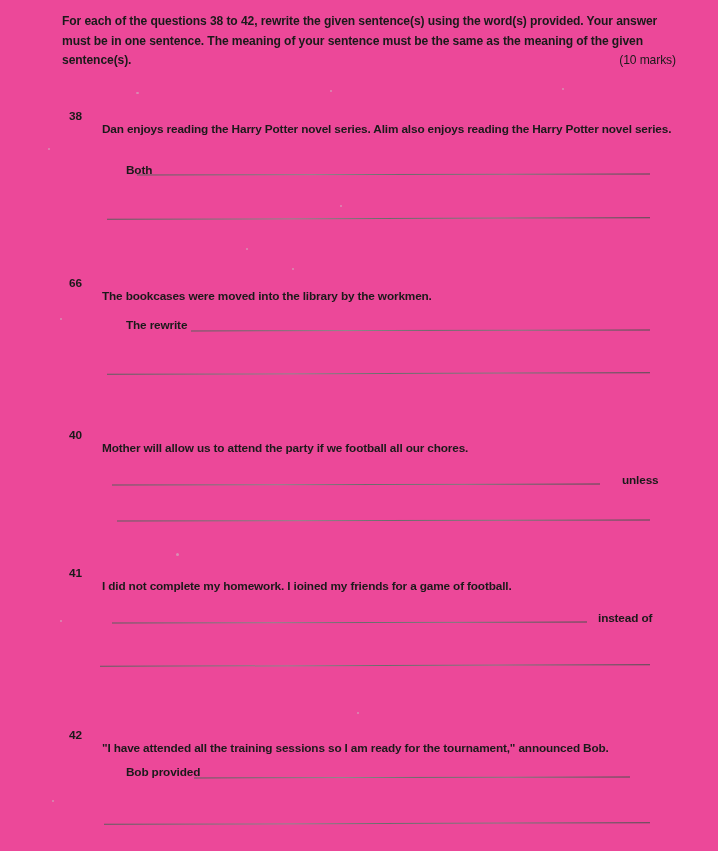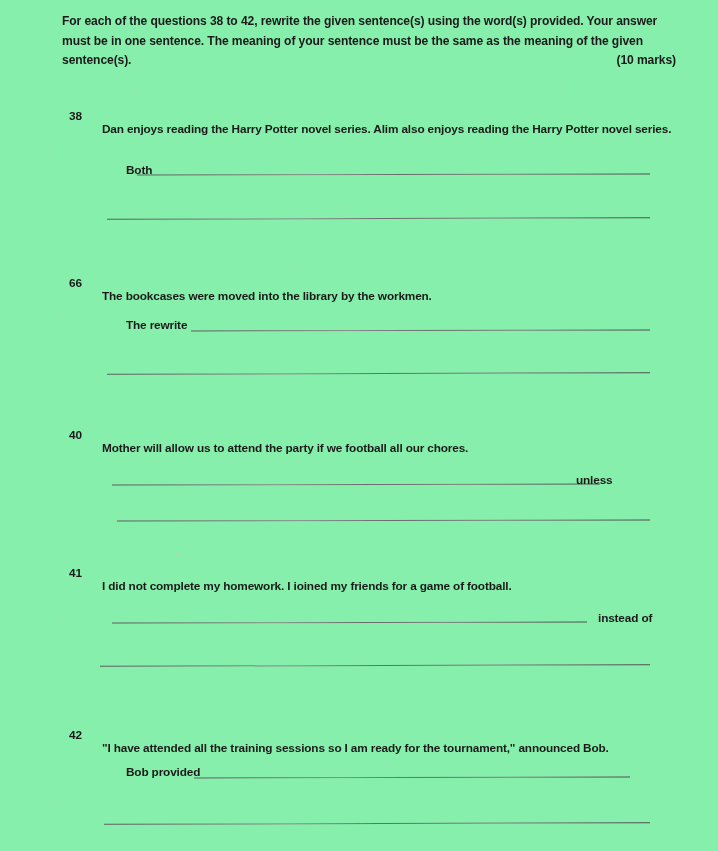--- a/index.html
+++ b/index.html
@@ -12,21 +12,21 @@
     height: 851px;
     position: relative;
     font-family: "Liberation Sans", sans-serif;
     color: #1a1a1a;
     overflow: hidden;
   }
 
   .page {
     position: absolute;
     inset: 0;
-    background: #86efac;
+    background: #ec4899;
   }
 
   
   .speck {
     position: absolute;
     background: #c9c9c9;
     border-radius: 50%;
     opacity: .55;
   }
 
@@ -36,21 +36,21 @@
     left: 62px;
     top: 12px;
     width: 614px;
     font-size: 12.1px;
     font-weight: bold;
     line-height: 19.5px;
     letter-spacing: -0.1px;
   }
   .instructions .marks {
     float: right;
-    font-weight: bold;
+    font-weight: normal;
   }
   .inline-bold { font-weight: bold; }
 
   
   .question {
     position: absolute;
     left: 0;
     width: 718px;
   }
   .q-num {
@@ -137,21 +137,21 @@
     <div class="q-text">The bookcases were moved into the library by the workmen.</div>
     <div class="prompt-lead" style="left:102px;top:42px;">The rewrite</div>
     <div class="rule skew-a" style="left:191px;top:54px;width:459px;"></div>
     <div class="rule skew-b" style="left:107px;top:97px;width:543px;"></div>
   </div>
 
   <div class="question" style="top:428px;">
     <div class="q-num">40</div>
     <div class="q-text">Mother will allow us to attend the party if we football all our chores.</div>
     <div class="rule skew-a" style="left:112px;top:56px;width:488px;"></div>
-    <div class="prompt-trail" style="left:576px;top:45px;">unless</div>
+    <div class="prompt-trail" style="left:622px;top:45px;">unless</div>
     <div class="rule skew-c" style="left:117px;top:92px;width:533px;"></div>
   </div>
 
   <div class="question" style="top:566px;">
     <div class="q-num">41</div>
     <div class="q-text">I did not complete my homework. I ioined my friends for a game of football.</div>
     <div class="rule skew-a" style="left:112px;top:56px;width:475px;"></div>
     <div class="prompt-trail" style="left:598px;top:45px;">instead of</div>
     <div class="rule skew-b" style="left:100px;top:99px;width:550px;"></div>
   </div>

